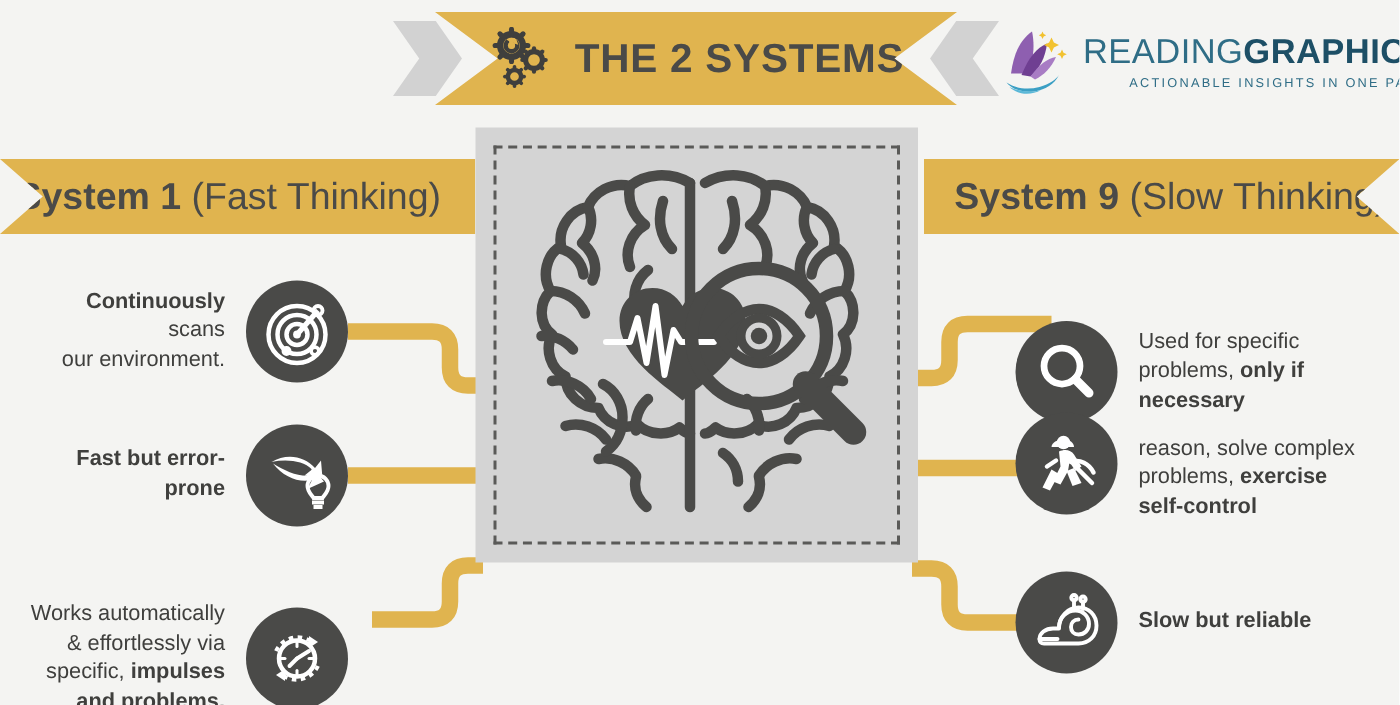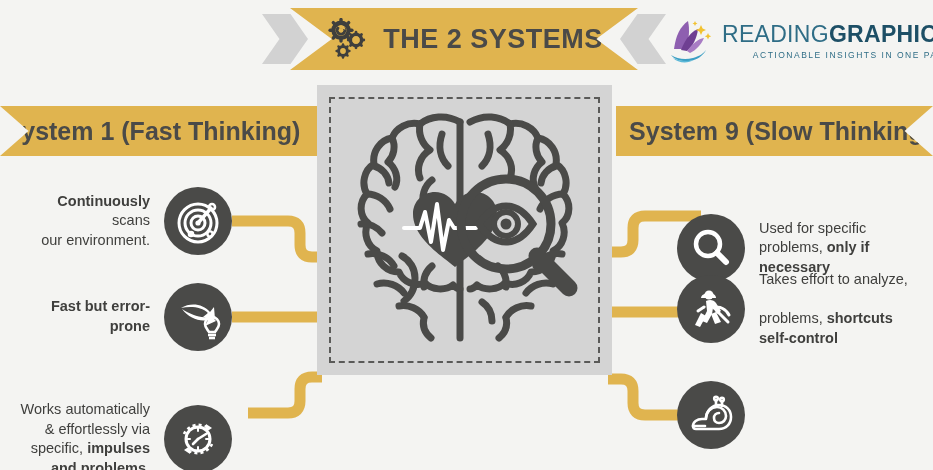--- a/index.html
+++ b/index.html
@@ -107,21 +107,21 @@
   .sys-banner-right {
     right: 0;
     width: 317px;
     clip-path: polygon(0 0, 100% 0, 91% 50%, 100% 100%, 0 100%);
     justify-content: center;
     padding-left: 12px;
     box-sizing: border-box;
   }
   .sys-title { font-size: 25px; white-space: nowrap; color: #4a4a48; }
   .sys-title .b { font-weight: bold; }
-  .sys-title .n { font-weight: bold; }
+  .sys-title .n { font-weight: normal; }
 
   
   .center-panel {
     position: absolute;
     left: 317px;
     top: 85px;
     width: 295px;
     height: 290px;
     background: #d4d4d4;
     z-index: 3;
@@ -401,32 +401,33 @@
           <path d="M13 27l-6 12 5 2 6-11z"></path>
           <path d="M23 28l4 10 6-2 -5-10z"></path>
         </g>
         <g fill="none" stroke="#ffffff" stroke-width="3" stroke-linecap="round">
           <path d="M16 21l-6 4"></path>
           <path d="M30 26l10 10"></path>
           <path d="M26 22c6-2 12 1 15 7"></path>
         </g>
       </svg>
     </div>
-    <div class="item-text text-right"><span>Takes effort to analyze,</span><br><br><span>problems, </span><span class="b">shortcuts</span><br><span class="b">self-control</span></div>
+    <div class="item-text text-right"><br><span>reason, solve complex</span><br><span>problems, </span><span class="b">exercise</span><br><span class="b">self-control</span></div>
   </div>
 
   <div class="item item-right" style="left:677px; top:381px; width:250px;">
     <div class="circle-icon">
       <svg viewBox="0 0 46 46">
         <g fill="none" stroke="#ffffff" stroke-width="2.6" stroke-linecap="round" stroke-linejoin="round">
           <path d="M5 34c0-4 4-7 9-7h4c0-8 6-14 13-14 7 0 12 5 12 12 0 7-5 12-12 12H8c-2 0-3-1-3-3z"></path>
           <path d="M31 21c-3 0-5 2-5 5 0 3 2 5 5 5 4 0 7-3 7-7 0-5-4-9-9-9 -6 0-11 5-11 11"></path>
           <path d="M28 13V8"></path>
           <path d="M34 14V9"></path>
           <circle cx="28" cy="6.5" r="1.8"></circle>
           <circle cx="34" cy="7.5" r="1.8"></circle>
           <path d="M5 34h12"></path>
         </g>
       </svg>
     </div>
+    <div class="item-text text-right"><span class="b">Slow but reliable</span></div>
   </div>
 
 </div>
 
 </body></html>

